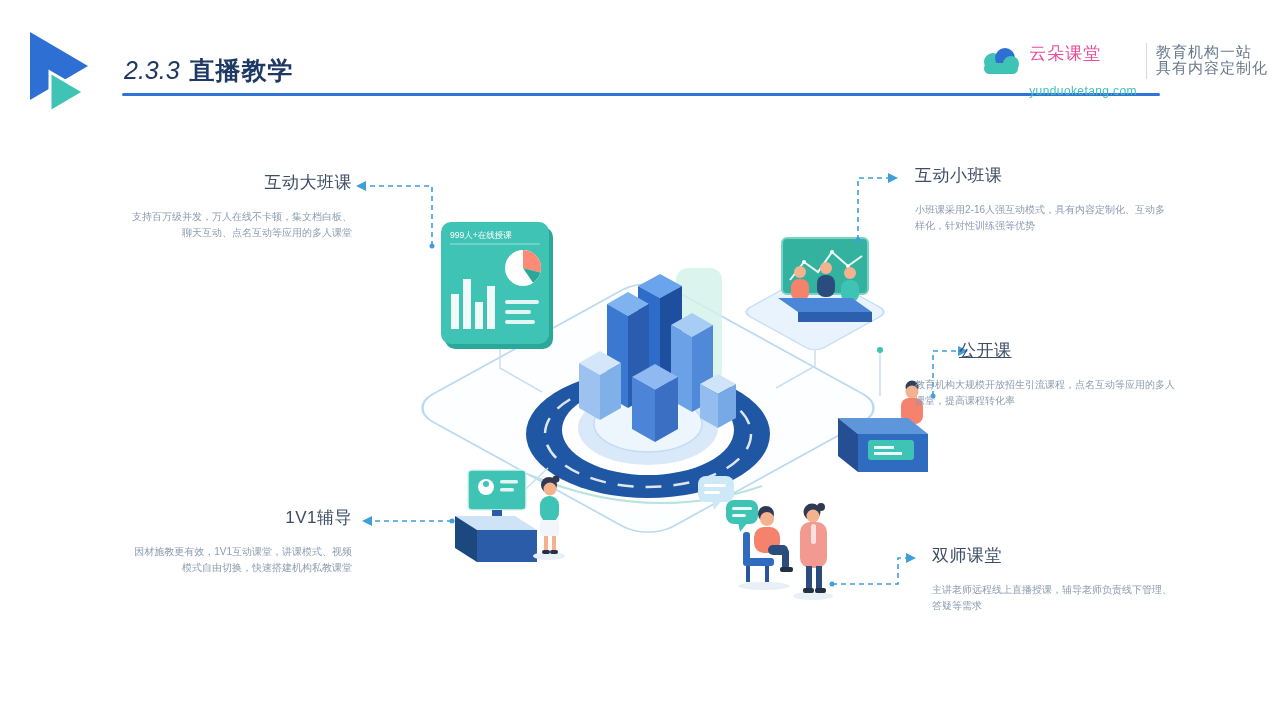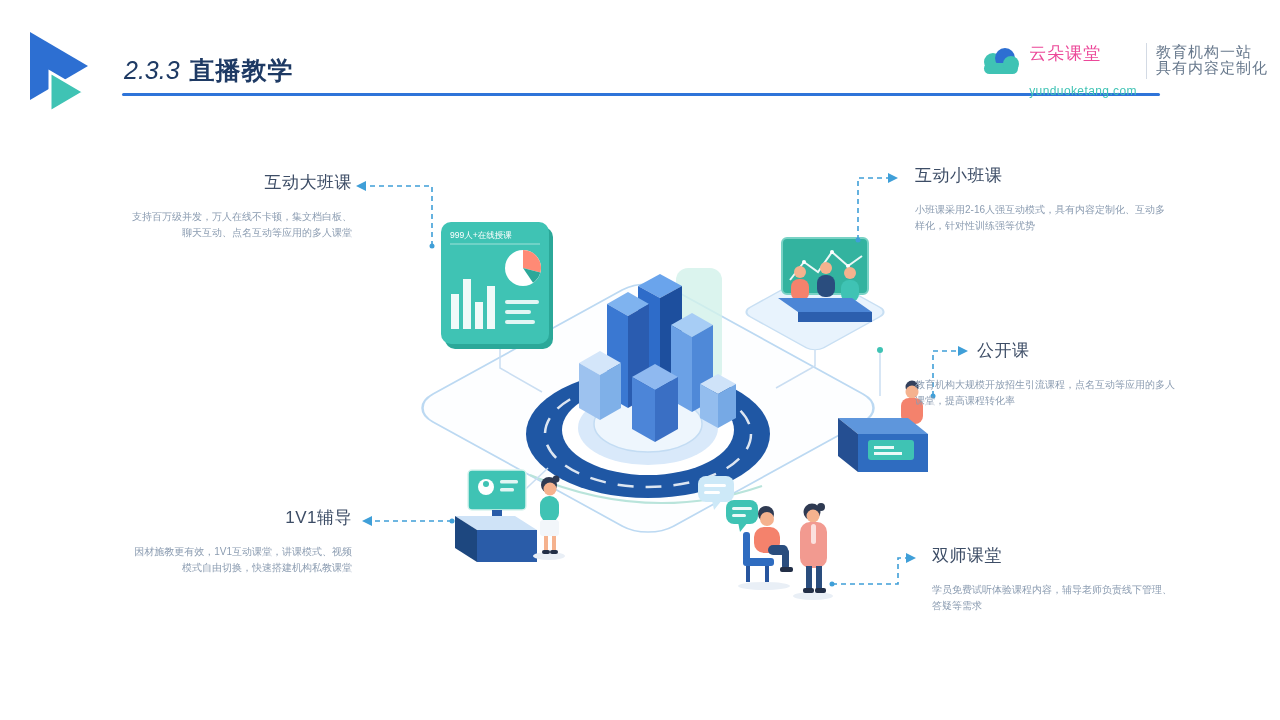--- a/index.html
+++ b/index.html
@@ -239,27 +239,27 @@
     <div class="label">互动大班课</div>
     <div class="desc">支持百万级并发，万人在线不卡顿，集文档白板、聊天互动、点名互动等应用的多人课堂</div>
   </div>
 
   <div class="callout right" style="left:915px;top:165px;width:258px;">
     <div class="label">互动小班课</div>
     <div class="desc">小班课采用2-16人强互动模式，具有内容定制化、互动多样化，针对性训练强等优势</div>
   </div>
 
   <div class="callout right" style="left:915px;top:340px;width:262px;">
-    <div class="label" style="margin-left:62px;">公开课</div>
+    <div class="label" style="margin-left:44px;text-decoration:underline;">公开课</div>
     <div class="desc">教育机构大规模开放招生引流课程，点名互动等应用的多人课堂，提高课程转化率</div>
   </div>
 
   <div class="callout left" style="left:130px;top:507px;width:222px;">
     <div class="label">1V1辅导</div>
     <div class="desc">因材施教更有效，1V1互动课堂，讲课模式、视频模式自由切换，快速搭建机构私教课堂</div>
   </div>
 
   <div class="callout right" style="left:932px;top:545px;width:248px;">
     <div class="label">双师课堂</div>
-    <div class="desc">学员免费试听体验课程内容，辅导老师负责线下管理、答疑等需求</div>
+    <div class="desc">主讲老师远程线上直播授课，辅导老师负责线下管理、答疑等需求</div>
   </div>
 
 </div>
 
 </body></html>

